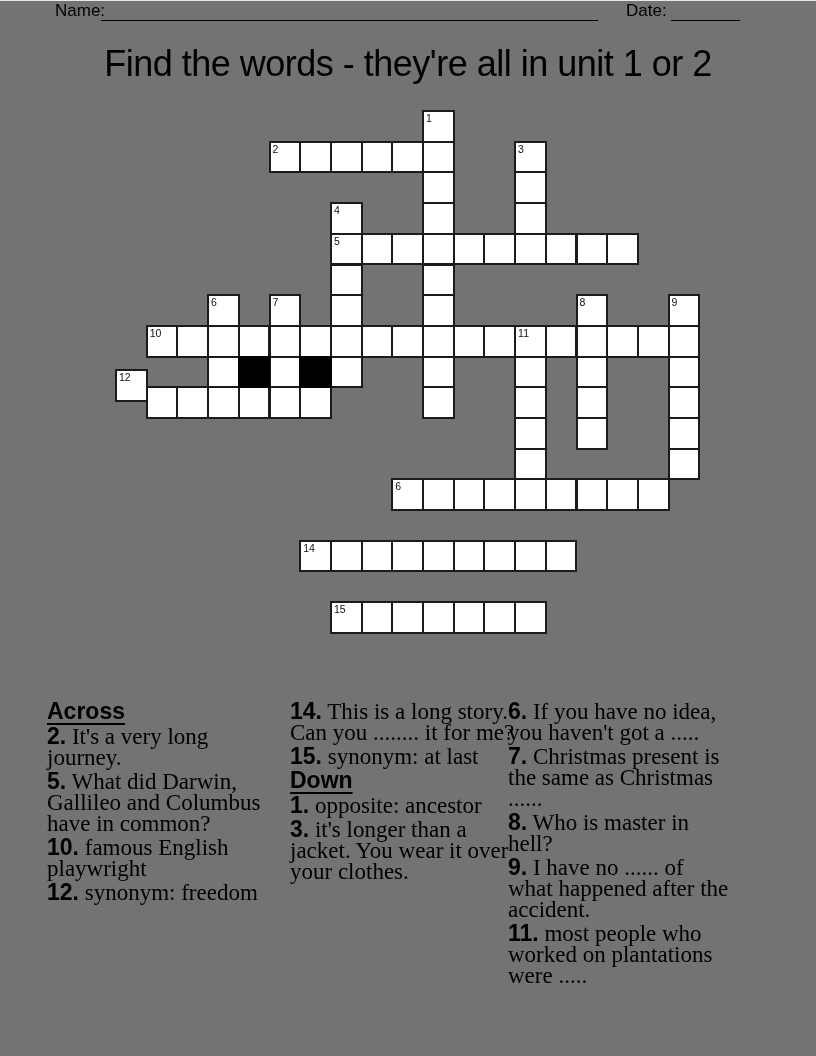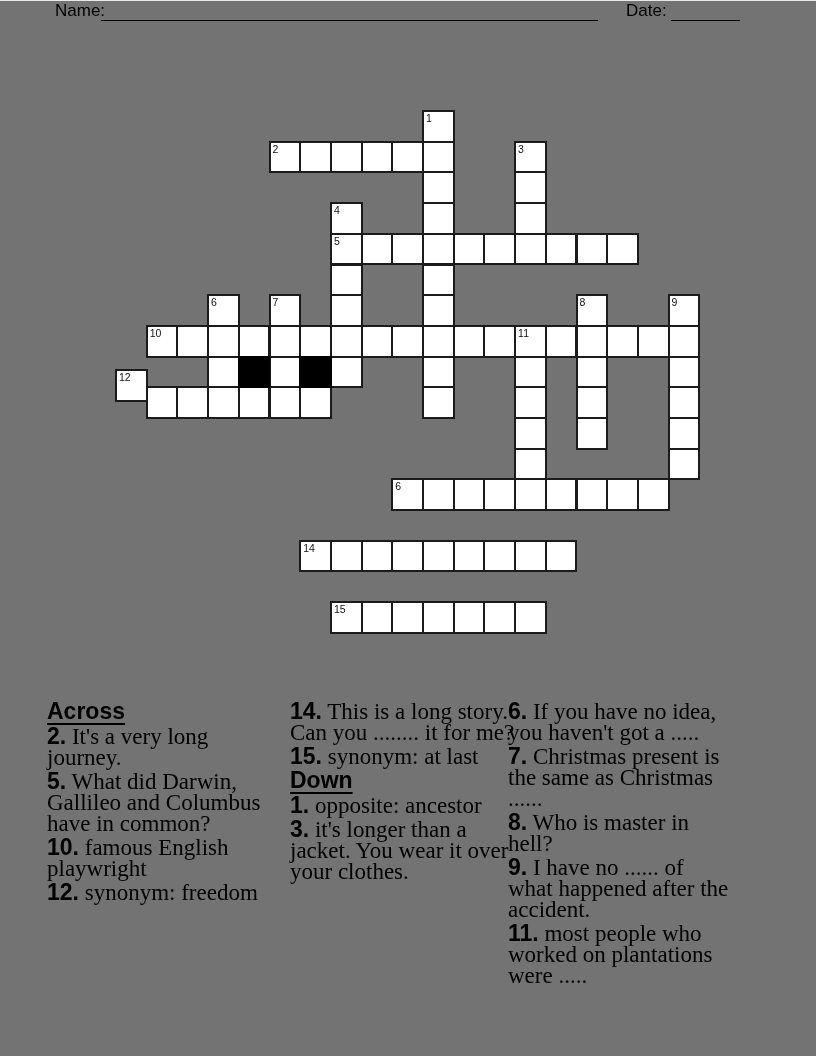--- a/index.html
+++ b/index.html
@@ -49,20 +49,21 @@
 </head>
 <body>
 
 <div class="page">
 
   <span class="hdr-label" id="name-label">Name:</span>
   <span class="blank-line" id="name-line"></span>
   <span class="hdr-label" id="date-label">Date:</span>
   <span class="blank-line" id="date-line"></span>
 
+  <div class="title">Find the words - they're all in unit 1 or 2</div>
 
   <div id="grid">
       <div class="cell" style="left: 422px; top: 109px;">
         <span class="cnum">1</span>
       </div>
       <div class="cell" style="left: 422px; top: 139.7px;"></div>
       <div class="cell" style="left: 422px; top: 170.4px;"></div>
       <div class="cell" style="left: 422px; top: 201.1px;"></div>
       <div class="cell" style="left: 422px; top: 231.8px;"></div>
       <div class="cell" style="left: 422px; top: 262.5px;"></div>

